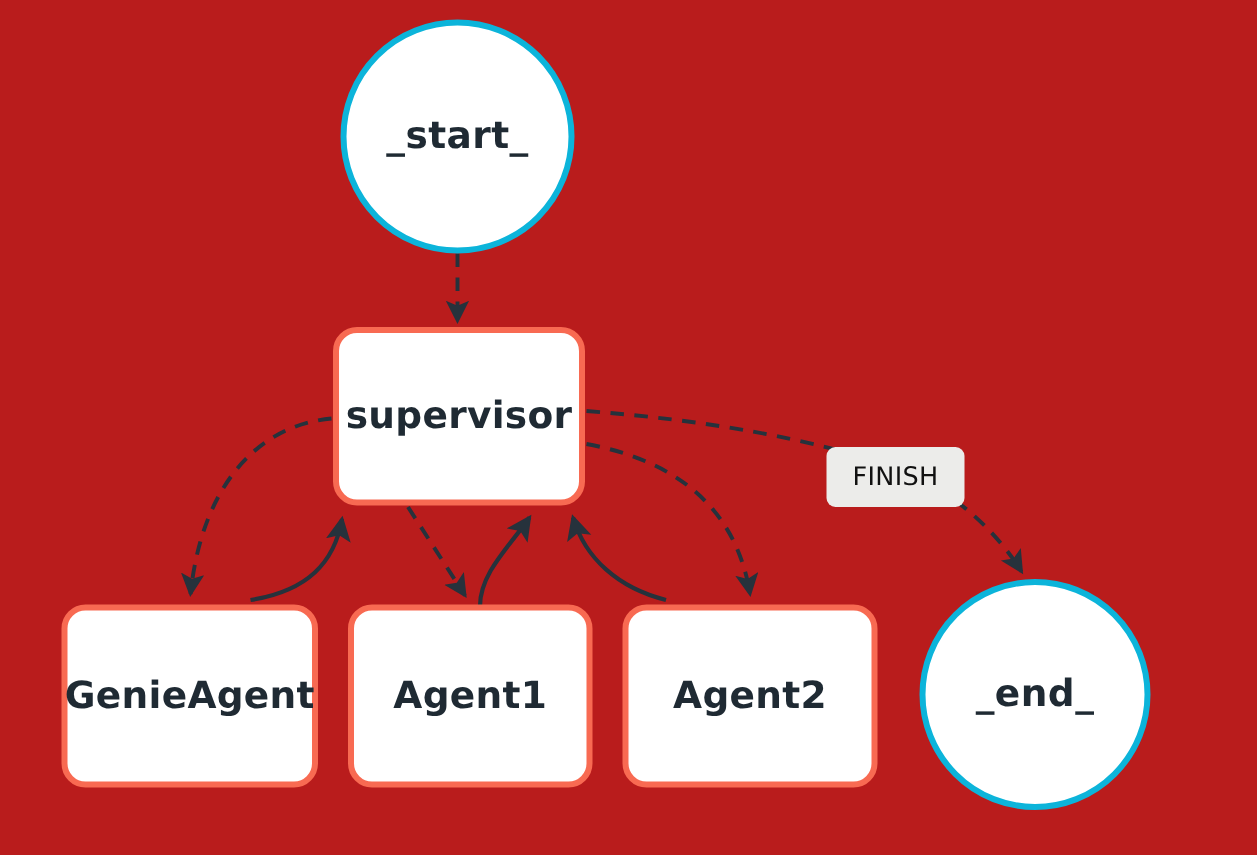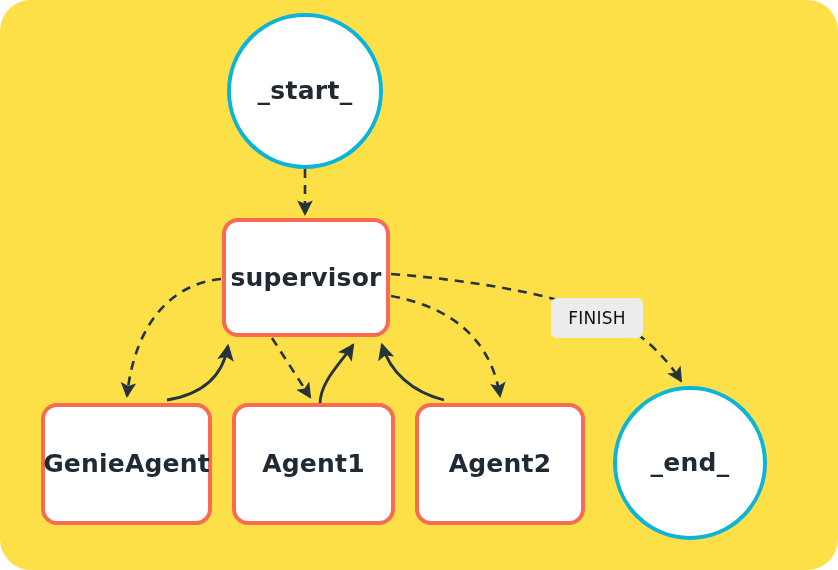--- a/index.html
+++ b/index.html
@@ -7,23 +7,22 @@
     padding: 0;
     background: #ffffff;
   }
   body {
     font-family: "DejaVu Sans", sans-serif;
   }
   #graph-canvas {
     position: relative;
     width: 838px;
     height: 570px;
-    background: #fde047;
+    background: #b91c1c;
     overflow: hidden;
-    border-radius: 31px;
   }
   #graph-svg {
     position: absolute;
     top: 0;
     left: 0;
     width: 838px;
     height: 570px;
   }
   .node-label {
     font-family: "DejaVu Sans", sans-serif;

